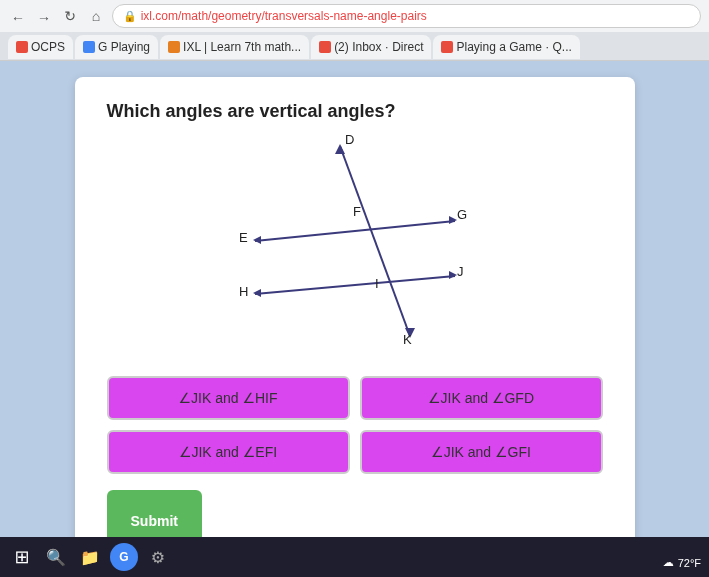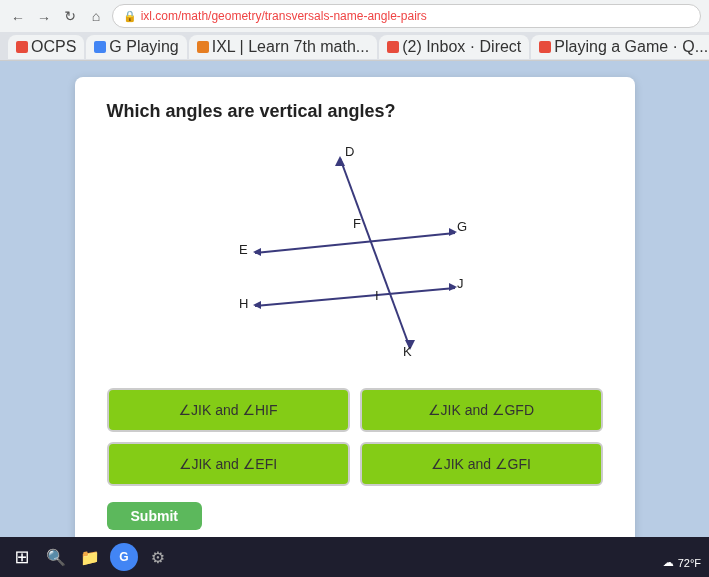--- a/index.html
+++ b/index.html
@@ -61,21 +61,21 @@
       background: #dee1e6;
       height: 28px;
       gap: 2px;
       overflow: hidden;
     }
 
     .tab {
       background: #f1f3f4;
       border-radius: 8px 8px 0 0;
       padding: 3px 8px;
-      font-size: 16px;
+      font-size: 12px;
       color: #333;
       white-space: nowrap;
       cursor: pointer;
       display: flex;
       align-items: center;
       gap: 3px;
       height: 24px;
     }
 
     .tab-icon {
@@ -102,55 +102,55 @@
       padding: 24px 32px 20px;
       width: 560px;
       min-height: 420px;
       box-shadow: 0 2px 8px rgba(0,0,0,0.15);
     }
 
     .question-title {
       font-size: 18px;
       font-weight: bold;
       color: #222;
-      margin-bottom: 16px;
+      margin-bottom: 4px;
     }
 
     .diagram-container {
       width: 100%;
       display: flex;
       justify-content: center;
       margin-bottom: 20px;
     }
 
     .answer-grid {
       display: grid;
       grid-template-columns: 1fr 1fr;
       gap: 10px;
       margin-bottom: 16px;
     }
 
     .answer-btn {
       border: 2px solid #ccc;
       border-radius: 6px;
       padding: 12px 16px;
-      background: #84cc16;
+      background: #d946ef;
       cursor: pointer;
       font-size: 14px;
       color: #333;
       text-align: center;
       transition: border-color 0.2s;
     }
 
     .submit-btn {
       background: #5cb85c;
       color: white;
       border: none;
       border-radius: 6px;
-      padding: 6px 24px;
+      padding: 23px 24px;
       font-size: 14px;
       cursor: pointer;
       font-weight: bold;
     }
 
     
     .taskbar {
       position: absolute;
       bottom: 0;
       left: 0;

